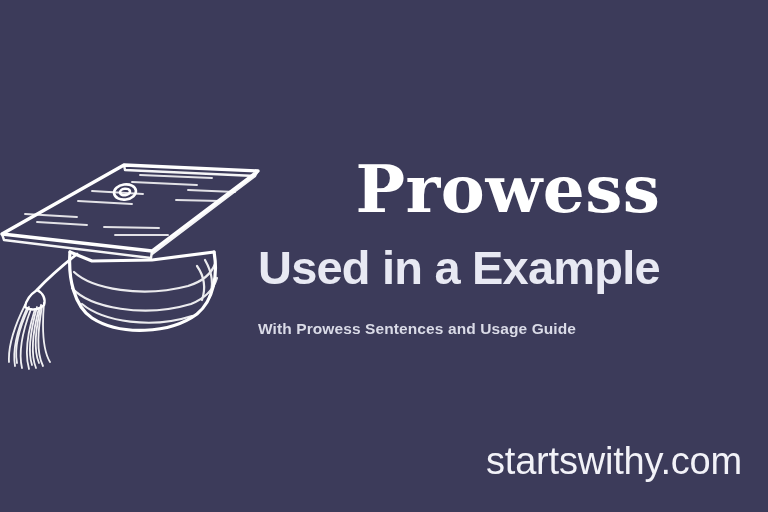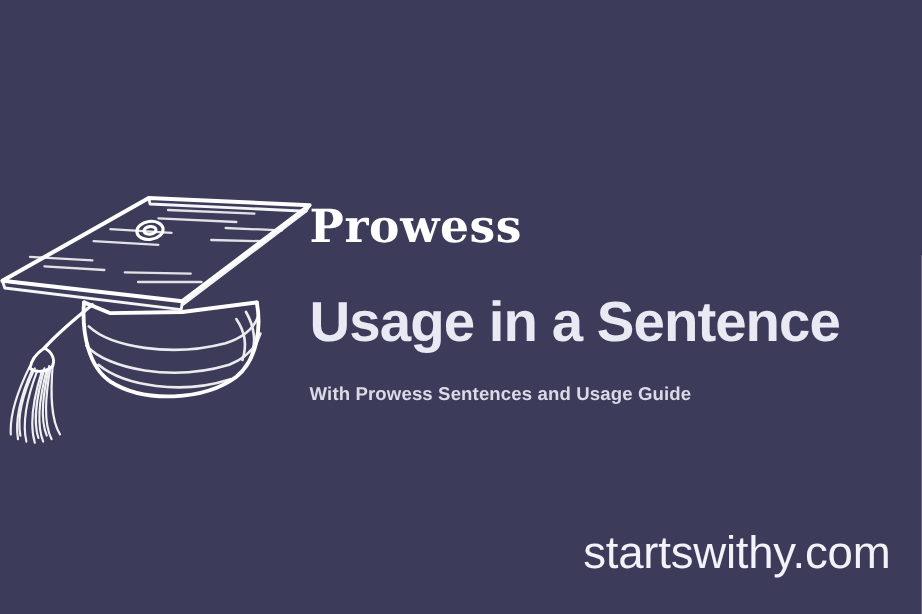--- a/index.html
+++ b/index.html
@@ -40,26 +40,27 @@
   #text-block {
     position: absolute;
     left: 258px;
     top: 160px;
     width: 500px;
   }
 
   #word-title {
     font-family: "DejaVu Serif", "Liberation Serif", serif;
     font-weight: 700;
-    font-size: 38px;
+    font-size: 66px;
     line-height: 58px;
     letter-spacing: 0.5px;
     color: #ffffff;
     margin: 0;
     white-space: nowrap;
+    text-align: center;
   }
 
   #headline {
     font-family: "Liberation Sans", sans-serif;
     font-weight: 700;
     font-size: 47px;
     line-height: 56px;
     letter-spacing: -0.8px;
     color: #e8e9f3;
     margin: 22px 0 0 0;
@@ -160,19 +161,19 @@
         <path d="M33 157 C 23 177, 16 197, 17 214"></path>
         <path d="M37 159 C 28 178, 22 199, 25 215"></path>
         <path d="M45 159 C 39 181, 35 202, 40 217"></path>
         <path d="M49 157 C 44 180, 41 201, 47 215"></path>
       </g>
     </svg>
   </div>
 
   <div id="text-block">
     <div id="word-title">Prowess</div>
-    <div id="headline">Usage in a Sentence</div>
+    <div id="headline">Used in a Example</div>
     <div id="subtitle">With Prowess Sentences and Usage Guide</div>
   </div>
 
   <div id="watermark">startswithy.com</div>
 
 </div>
 
 </body></html>

